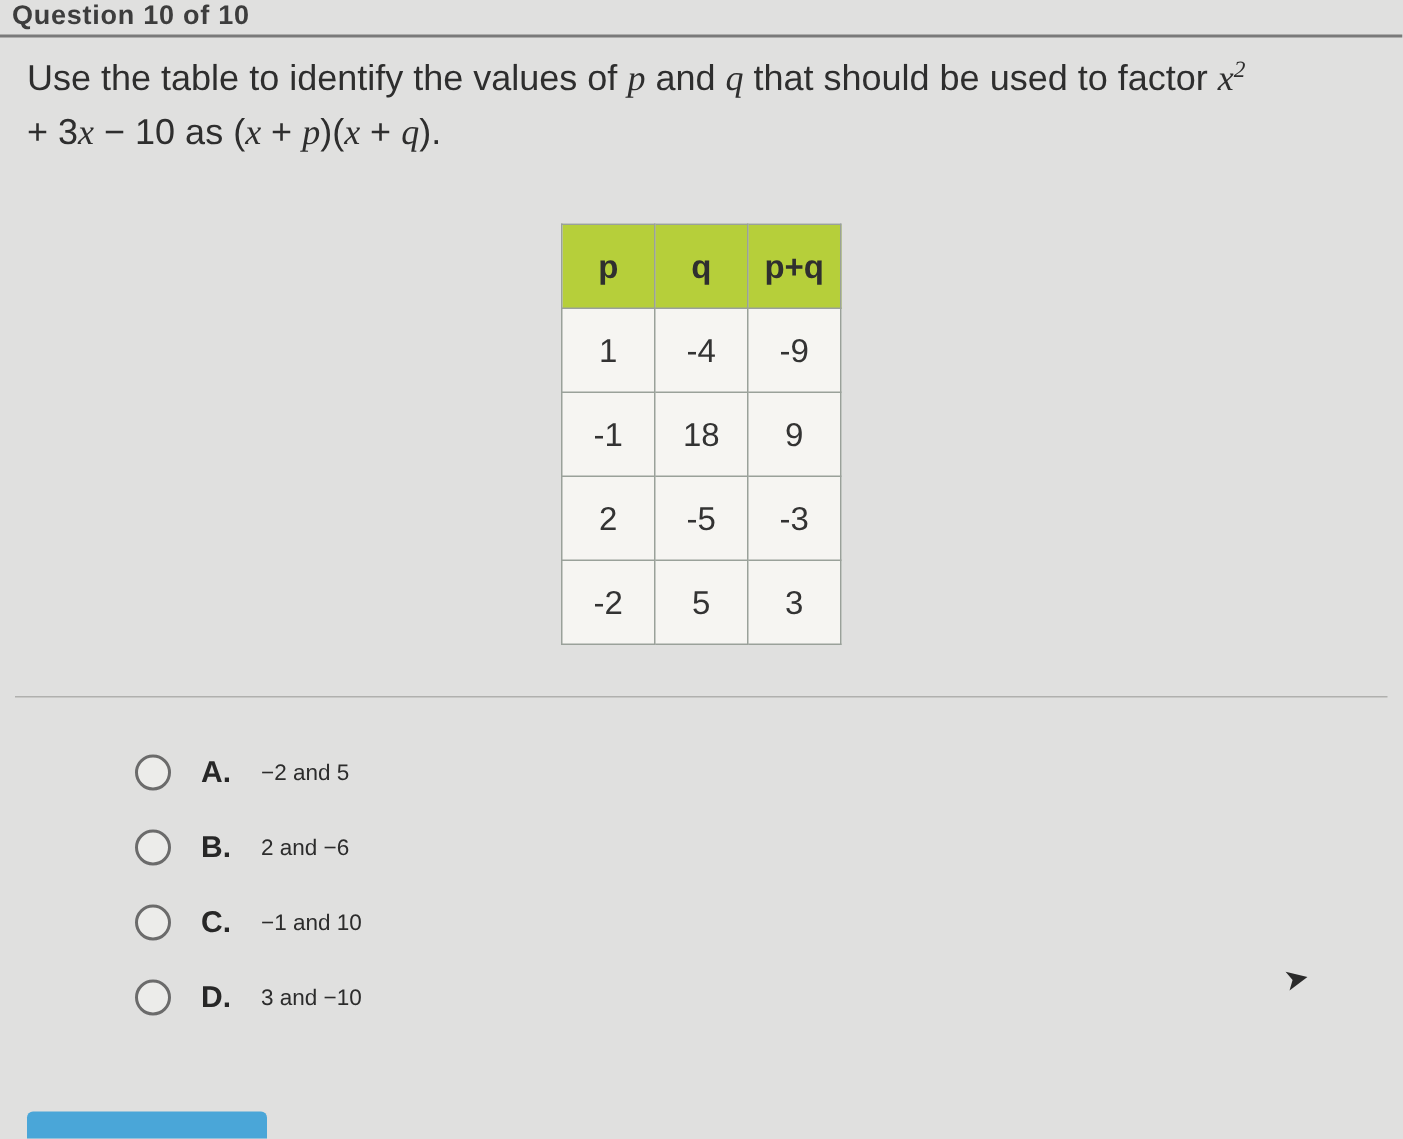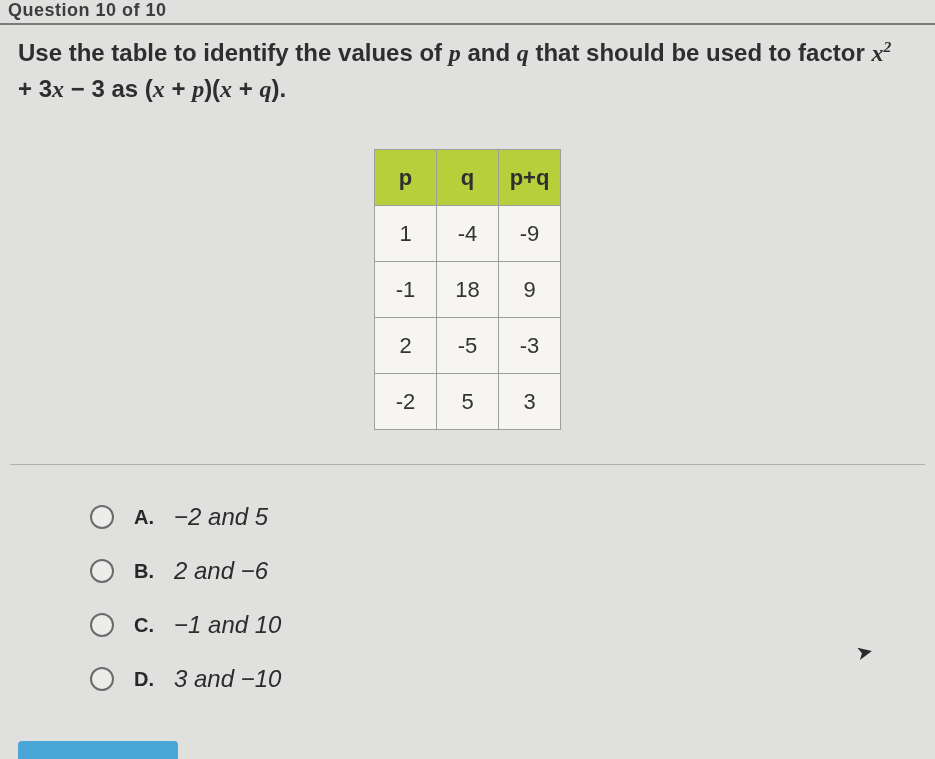--- a/index.html
+++ b/index.html
@@ -17,21 +17,20 @@
       color: #3d3d3d;
       padding: 0 11px 2px 8px;
       letter-spacing: 0.5px;
     }
     .question-text {
       padding: 10px 18px 14px 18px;
       font-size: 24px;
       line-height: 1.5;
       color: #2e2e2e;
       border-top: 2px solid #7a7a7a;
-      font-weight: bold;
     }
     .question-text .expr { white-space: nowrap; }
     .italic { font-style: italic; font-family: 'Times New Roman', serif; }
     sup { font-size: 0.65em; vertical-align: super; font-style: italic; font-family: 'Times New Roman', serif;}
     .table-wrap {
       display: flex;
       justify-content: center;
       padding: 28px 0 34px 0;
     }
     table {
@@ -73,23 +72,22 @@
       border-radius: 50%;
       background: #ececea;
       flex-shrink: 0;
     }
     .option-letter {
       font-weight: bold;
       font-size: 20px;
       color: #272727;
     }
     .option-text {
-      font-size: 24px;
+      font-size: 15px;
       color: #2c2c2c;
-      font-style: italic;
     }
     .bottom-btn {
       position: absolute;
       left: 18px;
       bottom: 0;
       width: 160px;
       height: 18px;
       background: #4aa6d8;
       border-radius: 4px 4px 0 0;
     }
@@ -102,21 +100,21 @@
       transform: rotate(-12deg);
     }
   </style>
 </head>
 <body>
 
 <div class="header-label">Question 10 of 10</div>
 
 <div class="question-text">
   <span>Use the table to identify the values of </span><span class="italic">p</span><span> and </span><span class="italic">q</span><span> that should be used to factor </span><span class="expr"><span class="italic">x</span><sup>2</sup></span><br>
-  <span>+ 3</span><span class="italic">x</span><span> − 3 as (</span><span class="italic">x</span><span> + </span><span class="italic">p</span><span>)(</span><span class="italic">x</span><span> + </span><span class="italic">q</span><span>).</span>
+  <span>+ 3</span><span class="italic">x</span><span> − 10 as (</span><span class="italic">x</span><span> + </span><span class="italic">p</span><span>)(</span><span class="italic">x</span><span> + </span><span class="italic">q</span><span>).</span>
 </div>
 
 <div class="table-wrap">
   <table>
     <thead>
       <tr>
         <th>p</th>
         <th>q</th>
         <th>p+q</th>
       </tr>

